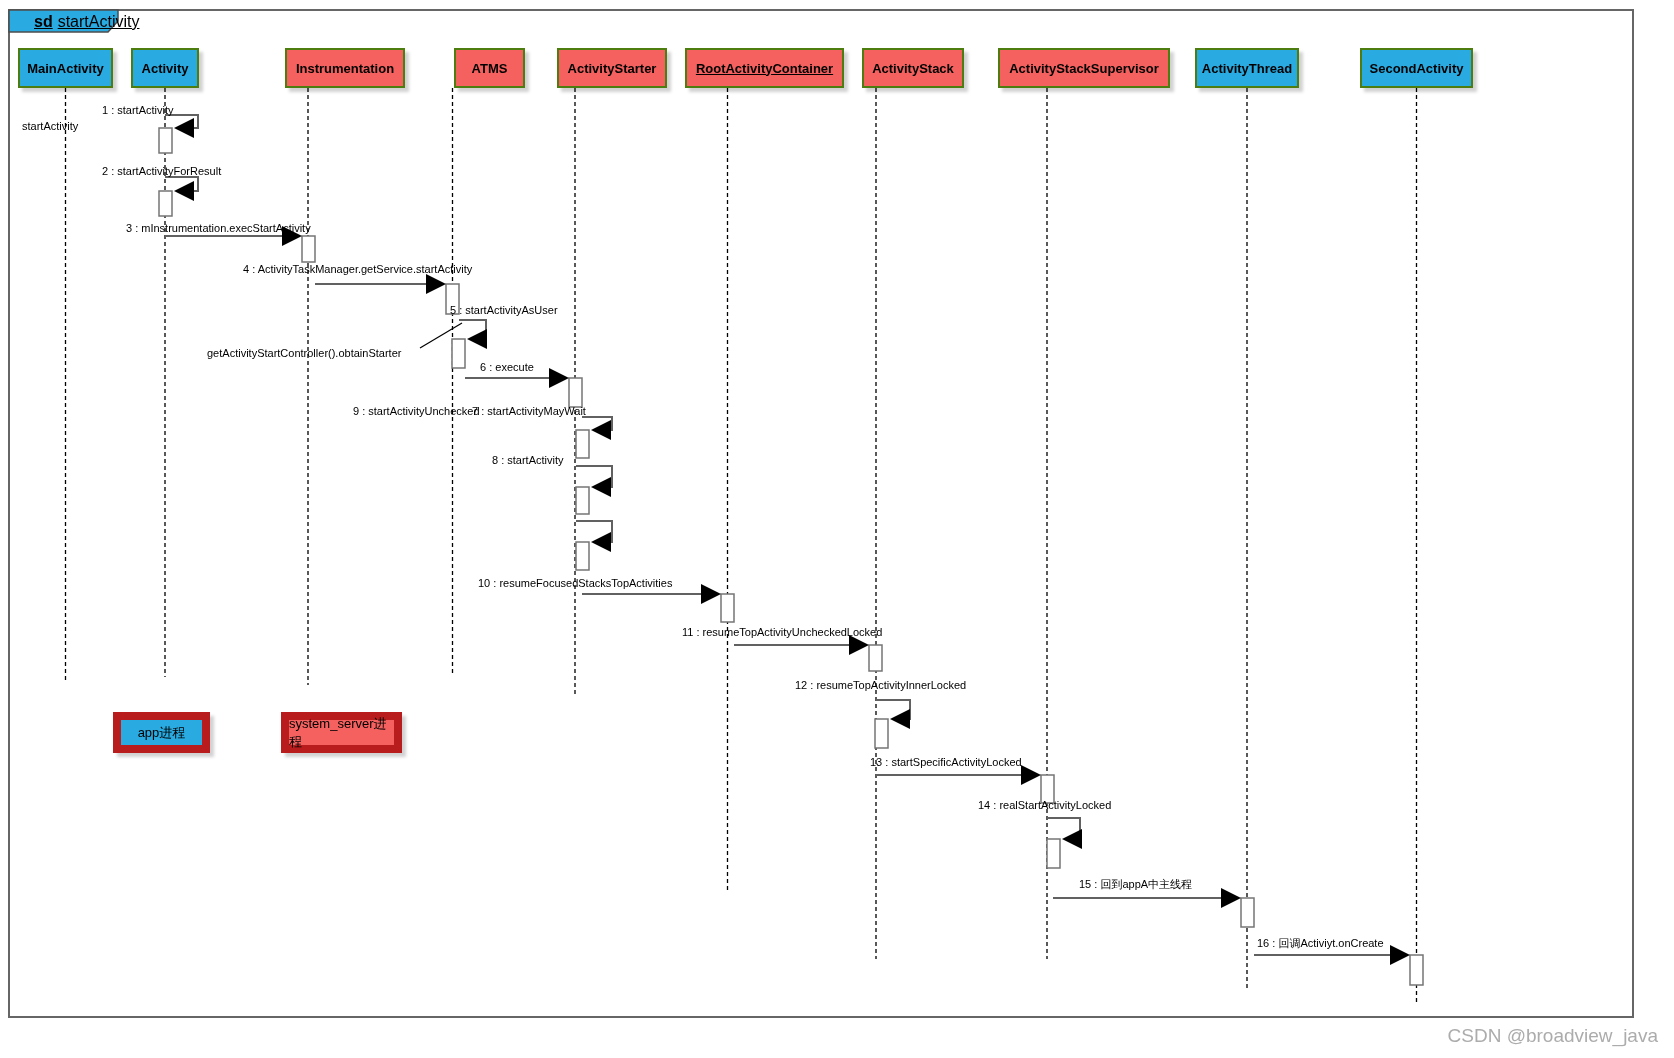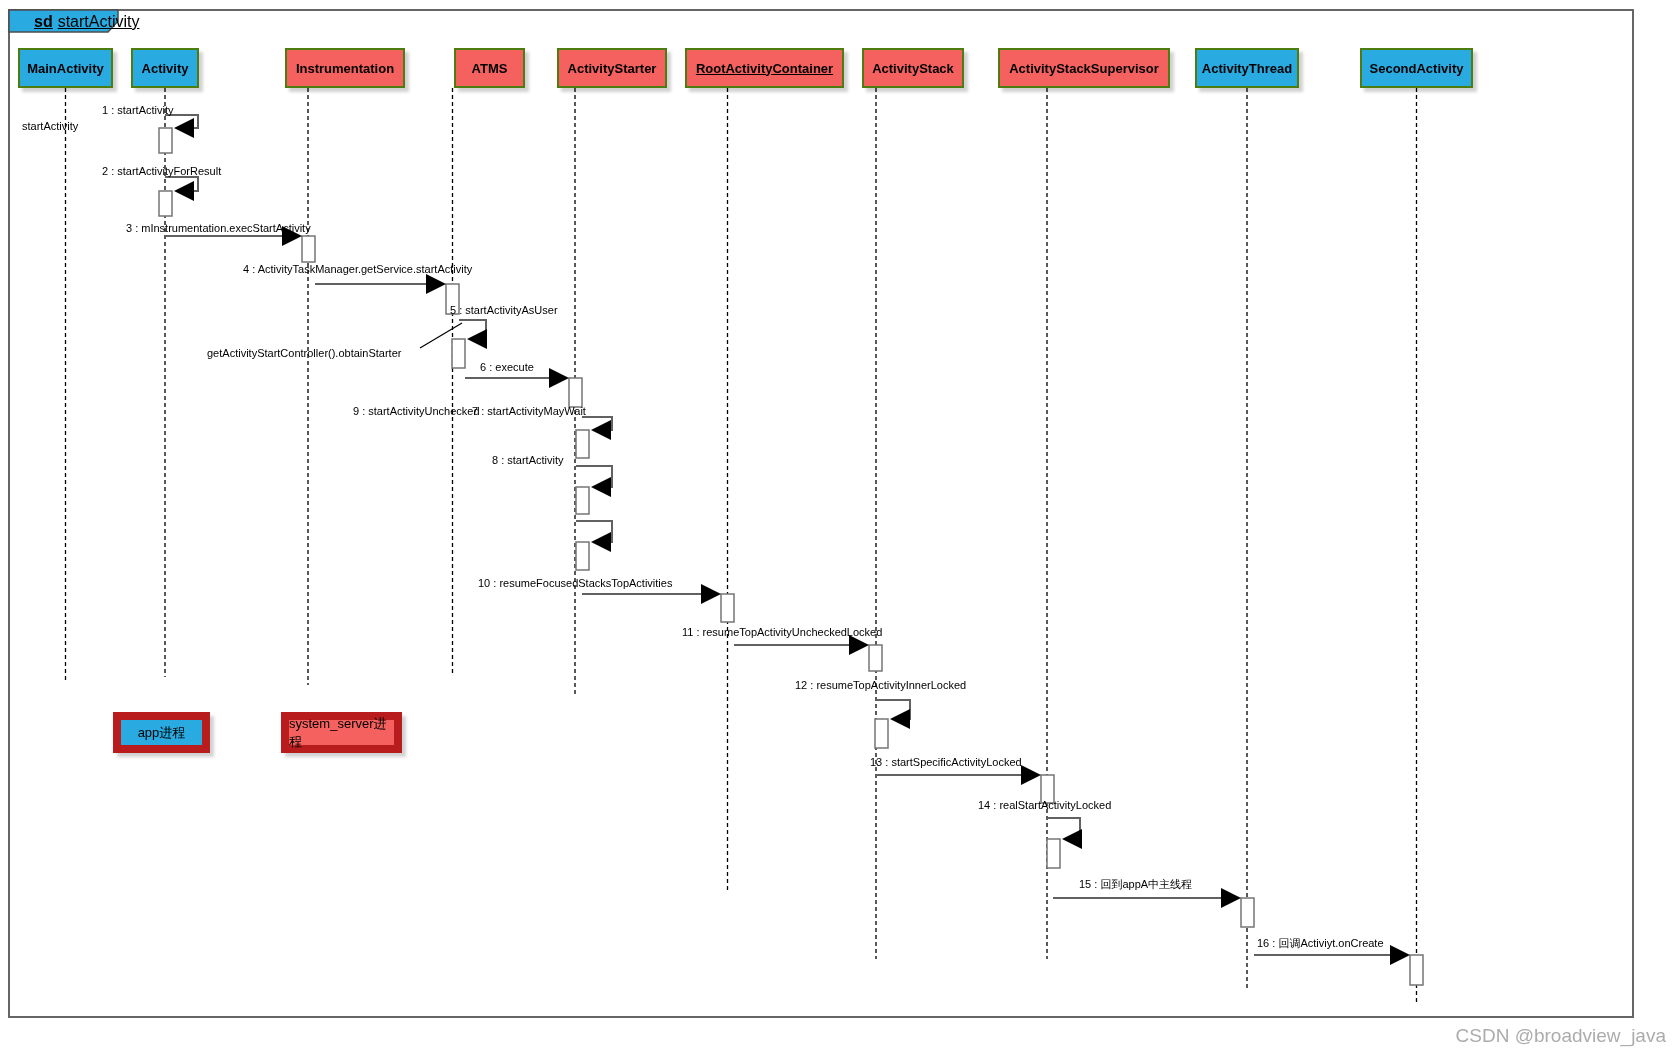--- a/index.html
+++ b/index.html
@@ -13,21 +13,21 @@
   .hdr.app{background:#29abe2;}
   .hdr.sys{background:#f4615e;margin-left:37px;}
   .legend{position:absolute;top:712px;height:41px;box-sizing:border-box;z-index:2;
        display:flex;align-items:center;justify-content:center;
        font-size:13px;border:8px solid #b91c1c;box-shadow:4px 4px 3px rgba(0,0,0,0.18);}
   .legend.app{background:#29abe2;}
   .legend.sys{background:#f4615e;}
   .msg-label{position:absolute;font-size:11px;line-height:15px;white-space:nowrap;z-index:3;}
   .tab-text{position:absolute;left:34px;top:13px;z-index:3;font-size:16px;white-space:nowrap;text-decoration:underline;}
   .tab-text .kw{font-weight:bold;margin-right:5px;}
-  .watermark{position:absolute;top:1025px;right:8px;z-index:3;font-size:19px;color:#acacac;}
+  .watermark{position:absolute;top:1025px;right:16px;z-index:3;font-size:19px;color:#acacac;}
 </style>
 </head>
 <body>
 
 <div id="stage">
 
   <svg width="1674" height="1058">
     <defs>
       <marker id="arr" viewBox="0 0 10 10" refX="9" refY="5" markerWidth="10" markerHeight="10" orient="auto-start-reverse">
         <path d="M0,0 L10,5 L0,10 Z" fill="#000"></path>

